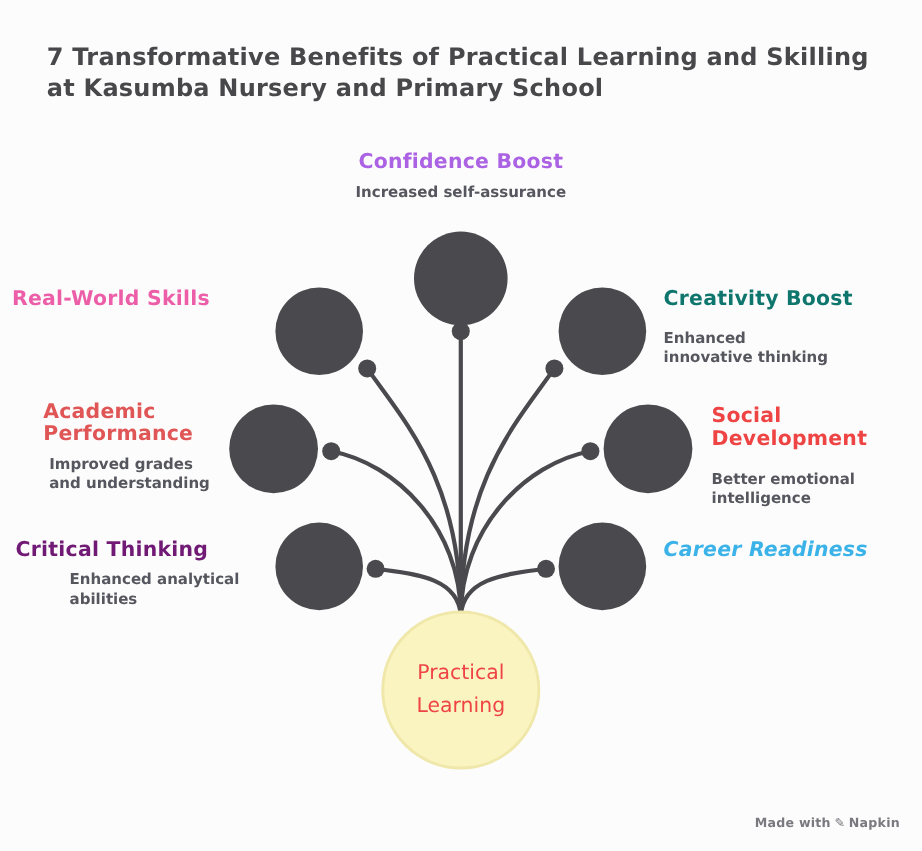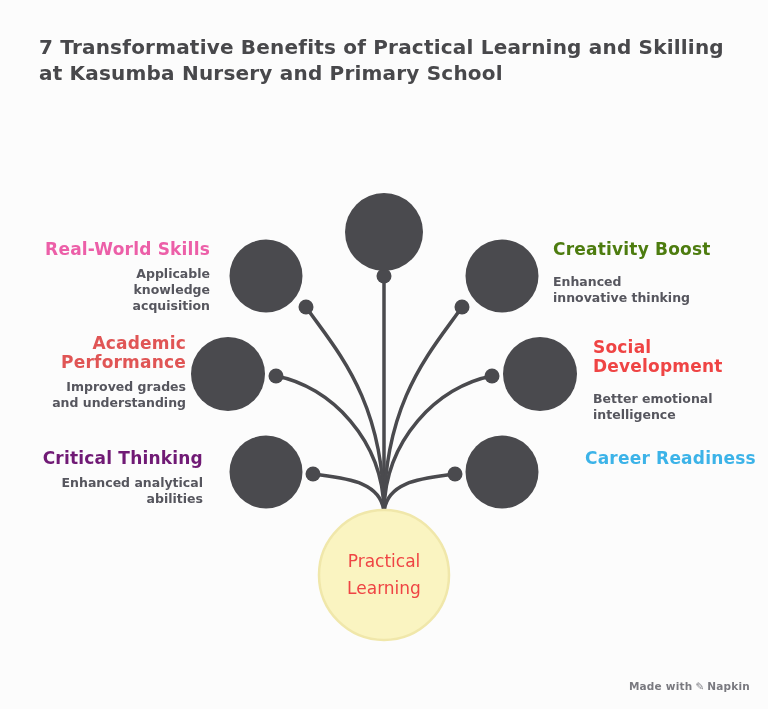--- a/index.html
+++ b/index.html
@@ -15,21 +15,21 @@
     color:#48484b;letter-spacing:.2px;
   }
   .label-block{position:absolute;}
   .label-block .branch-title{
     font-size:17px;font-weight:bold;line-height:19px;letter-spacing:.2px;
   }
   .label-block .branch-sub{
     margin-top:7px;font-size:12.5px;font-weight:bold;line-height:16px;
     color:#56565e;
   }
-  .align-right{text-align:right;}
+  .align-right{}
   .align-right .branch-sub{margin-left:auto;}
   .align-left{text-align:left;}
   .align-left .branch-sub{margin-right:auto;margin-top:15px;}
   .align-center{text-align:center;}
   .sub-narrow{max-width:145px;}
   .center-label{
     position:absolute;left:319px;top:510px;width:130px;height:130px;
     display:flex;align-items:center;justify-content:center;text-align:center;
     font-size:17px;line-height:27px;color:#ef4444;font-weight:500;
   }
@@ -71,47 +71,50 @@
       <circle cx="228" cy="374" r="37"></circle>
       <circle cx="540" cy="374" r="37"></circle>
       <circle cx="266" cy="472" r="36.5"></circle>
       <circle cx="502" cy="472" r="36.5"></circle>
     </g>
     <circle cx="384" cy="575" r="65" stroke-width="2.5" fill="#faf4c1" stroke="#f0e7aa"></circle>
   </svg>
 
   <div class="main-title">7 Transformative Benefits of Practical Learning and Skilling at Kasumba Nursery and Primary School</div>
 
+  <div class="label-block align-center" style="left:264px;top:126px;width:240px;">
+    <div class="branch-title" style="color: rgb(171, 99, 227);">Confidence Boost</div>
+    <div class="branch-sub">Increased self-assurance</div>
+  </div>
 
   <div class="label-block align-right" style="right:558px;top:240px;width:200px;">
     <div class="branch-title" style="color: rgb(236, 95, 168);">Real-World Skills</div>
-    <div class="branch-sub sub-narrow">Applicable knowledge acquisition</div>
   </div>
 
   <div class="label-block align-left" style="left:553px;top:240px;width:160px;">
-    <div class="branch-title" style="color: #4d7c0f;">Creativity Boost</div>
+    <div class="branch-title" style="color: #0f766e;">Creativity Boost</div>
     <div class="branch-sub sub-narrow">Enhanced innovative thinking</div>
   </div>
 
   <div class="label-block align-right" style="right:582px;top:334px;width:150px;">
     <div class="branch-title" style="color: rgb(224, 85, 85);">Academic Performance</div>
     <div class="branch-sub sub-narrow">Improved grades and understanding</div>
   </div>
 
   <div class="label-block align-left" style="left:593px;top:338px;width:135px;">
     <div class="branch-title" style="color: #ef4444;">Social Development</div>
     <div class="branch-sub sub-narrow">Better emotional intelligence</div>
   </div>
 
   <div class="label-block align-right" style="right:565px;top:449px;width:190px;">
     <div class="branch-title" style="color: #701a75;">Critical Thinking</div>
     <div class="branch-sub sub-narrow">Enhanced analytical abilities</div>
   </div>
 
-  <div class="label-block align-left" style="left:585px;top:449px;width:180px;">
+  <div class="label-block align-left" style="left:553px;top:449px;width:180px;font-style:italic;">
     <div class="branch-title" style="color: rgb(60, 179, 232);">Career Readiness</div>
   </div>
 
   <div class="center-label">Practical Learning</div>
 
   <div class="watermark">
     <span>Made with</span><span class="wm-icon">✎</span><span>Napkin</span>
   </div>
 
 </div>

